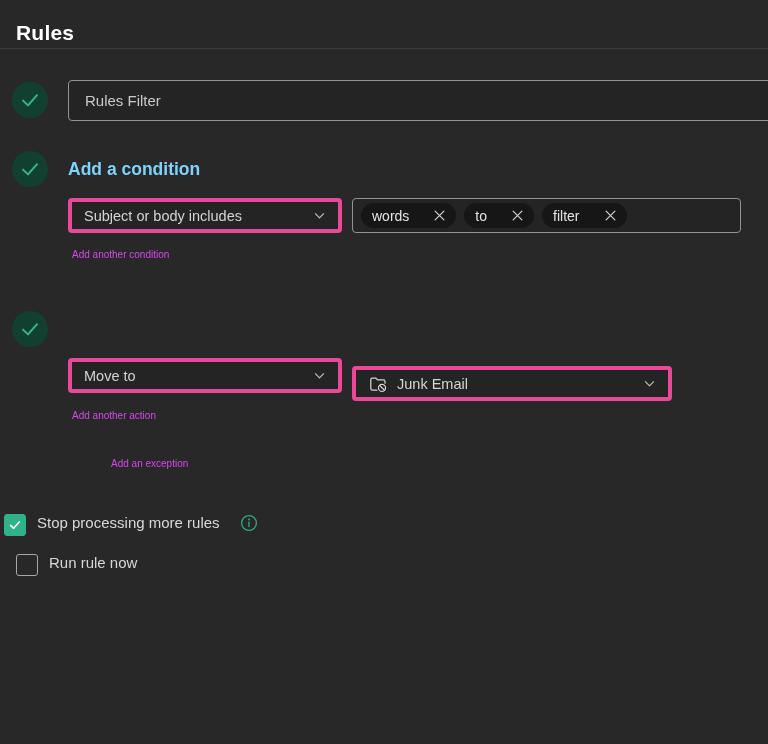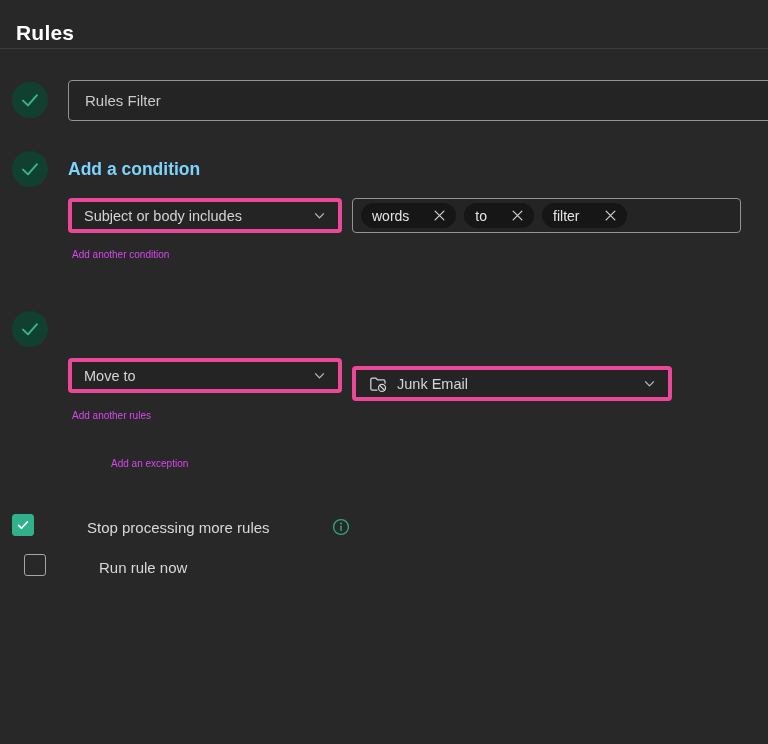--- a/index.html
+++ b/index.html
@@ -73,21 +73,21 @@
   
   .green-link {
     position: absolute; left: 72px;
     font-size: 10px; color: #d946ef; cursor: pointer;
   }
   .gl-add-cond   { top: 249px; }
   .gl-add-action { top: 410px; }
   .gl-add-exc    { top: 458px; margin-left: 39px; }
 
   
-  .checkbox-row { position: absolute; left: 12px; display: flex; align-items: flex-end; gap: 42px; }
+  .checkbox-row { position: absolute; left: 4px; display: flex; align-items: flex-start; }
   .cbr-stop { top: 514px; }
   .cbr-run  { top: 554px; margin-left: 12px; }
   .checkbox {
     width: 22px; height: 22px; border-radius: 3px;
     border: 1px solid #a6a6a6; background: transparent;
     display: flex; align-items: center; justify-content: center;
     flex: 0 0 auto; cursor: pointer;
   }
   .checkbox.is-checked { background: #2fb18a; border-color: #2fb18a; }
   .checkbox-label { margin-left: 11px; font-size: 15px; color: #d8d8d8; }
@@ -182,21 +182,21 @@
       </svg>
     </span>
     <span class="dd-label">Junk Email</span>
     <span class="dd-chevron">
       <svg width="13" height="13" viewBox="0 0 12 12">
           <path d="M2 4 L6 8.2 L10 4" stroke="#b8b8b8" stroke-width="1.2" fill="none"></path>
         </svg>
     </span>
   </div>
 
-  <div class="green-link gl-add-action">Add another rules</div>
+  <div class="green-link gl-add-action">Add another action</div>
   <div class="green-link gl-add-exc">Add an exception</div>
 
   <div class="checkbox-row cbr-stop">
     <span class="checkbox is-checked">
       <svg width="14" height="14" viewBox="0 0 14 14">
           <path d="M2.6 7.4 L5.6 10.3 L11.4 3.8" stroke="#ffffff" stroke-width="1.6" fill="none" stroke-linecap="round" stroke-linejoin="round"></path>
         </svg>
     </span>
     <span class="checkbox-label">Stop processing more rules</span>
     <span class="info-icon">

